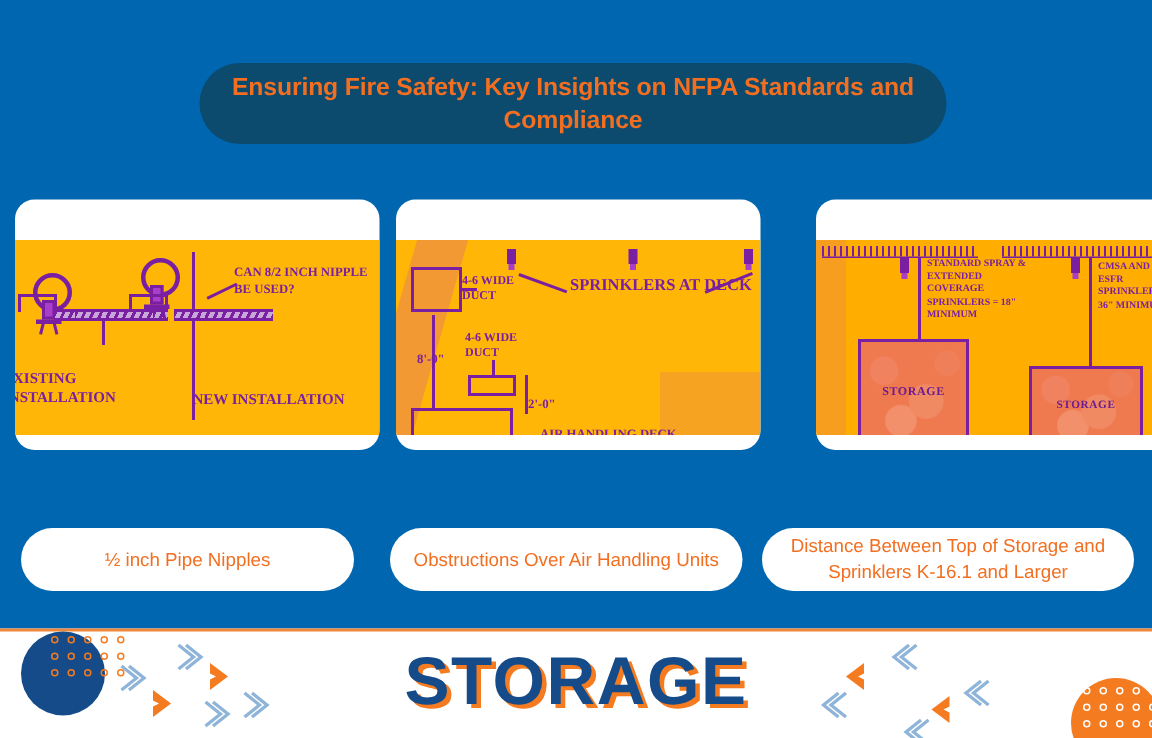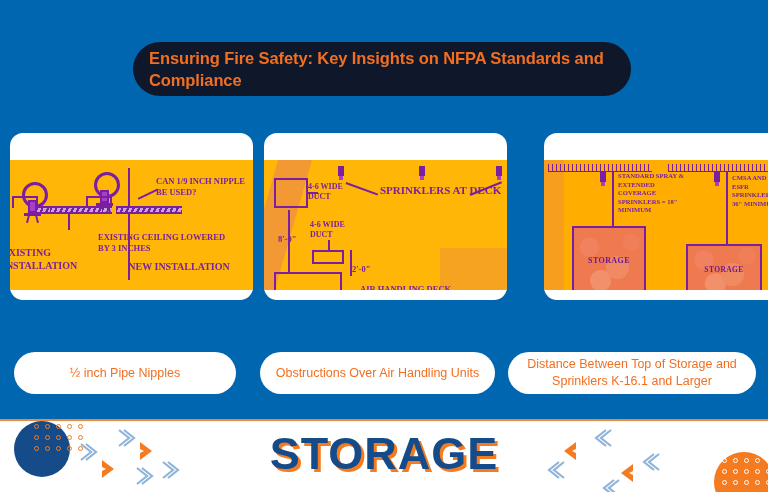--- a/index.html
+++ b/index.html
@@ -7,23 +7,23 @@
     width:768px;height:492px;overflow:hidden;
     background:#0166b0;
     font-family:"Liberation Sans", sans-serif;
     position:relative;
   }
   .stage{position:absolute;inset:0;}
 
   
   .title-pill{
     position:absolute;left:133px;top:42px;width:498px;height:54px;
-    background:#0f172a;border-radius:27px;
+    background:#0c4a6e;border-radius:27px;
     display:flex;align-items:center;justify-content:center;
-    box-sizing:border-box;padding:0 16px;
+    text-align:center;box-sizing:border-box;padding:0 16px;
   }
   .title-pill span{
     color:#f26f21;font-size:16.5px;font-weight:bold;line-height:1.35;
     letter-spacing:-0.1px;
   }
 
   
   .card{
     position:absolute;top:133px;height:167px;
     background:#ffffff;border-radius:13px;overflow:hidden;
@@ -135,23 +135,22 @@
           <div class="body"></div>
           <div class="defl"></div>
         <div class="tipl"></div>
           <div class="tipr"></div>
       </div>
       <div class="pipe" style="left:106px;top:46px;width:66px;"></div>
       <div class="pipe" style="left:108px;top:46px;width:0;"></div>
       <div class="pipe" style="left:40px;top:46px;width:52px;"></div>
       <div class="bracket" style="left:76px;top:36px;width:26px;height:12px;"></div>
       <div class="arrow-ln" style="left:128px;top:38px;width:22px;transform:rotate(-26deg);"></div>
-      <div class="ink" style="left:146px;top:16px;font-size:8.5px;line-height:11px;width:98px;">CAN 1/9 INCH NIPPLE BE USED?</div>
+      <div class="ink" style="left:146px;top:16px;font-size:8.5px;line-height:11px;width:98px;">CAN 8/2 INCH NIPPLE BE USED?</div>
       <div class="dimline" style="left:58px;top:52px;height:18px;"></div>
-      <div class="ink" style="left:88px;top:72px;font-size:8.5px;line-height:11px;width:140px;">EXISTING CEILING LOWERED BY 3 INCHES</div>
       <div class="ink" style="left:104px;top:100px;font-size:10px;line-height:13px;width:130px;text-align:center;">NEW INSTALLATION</div>
     </div>
   </div>
 
   <div class="card card-2">
     <div class="fig">
       <div class="bg-streak" style="left:-6px;top:0;width:34px;height:140px;transform:skewX(-16deg);"></div>
       <div class="bg-streak" style="left:176px;top:88px;width:80px;height:52px;opacity:.35;"></div>
 
       <div class="spk2" style="left:74px;top:6px;">

